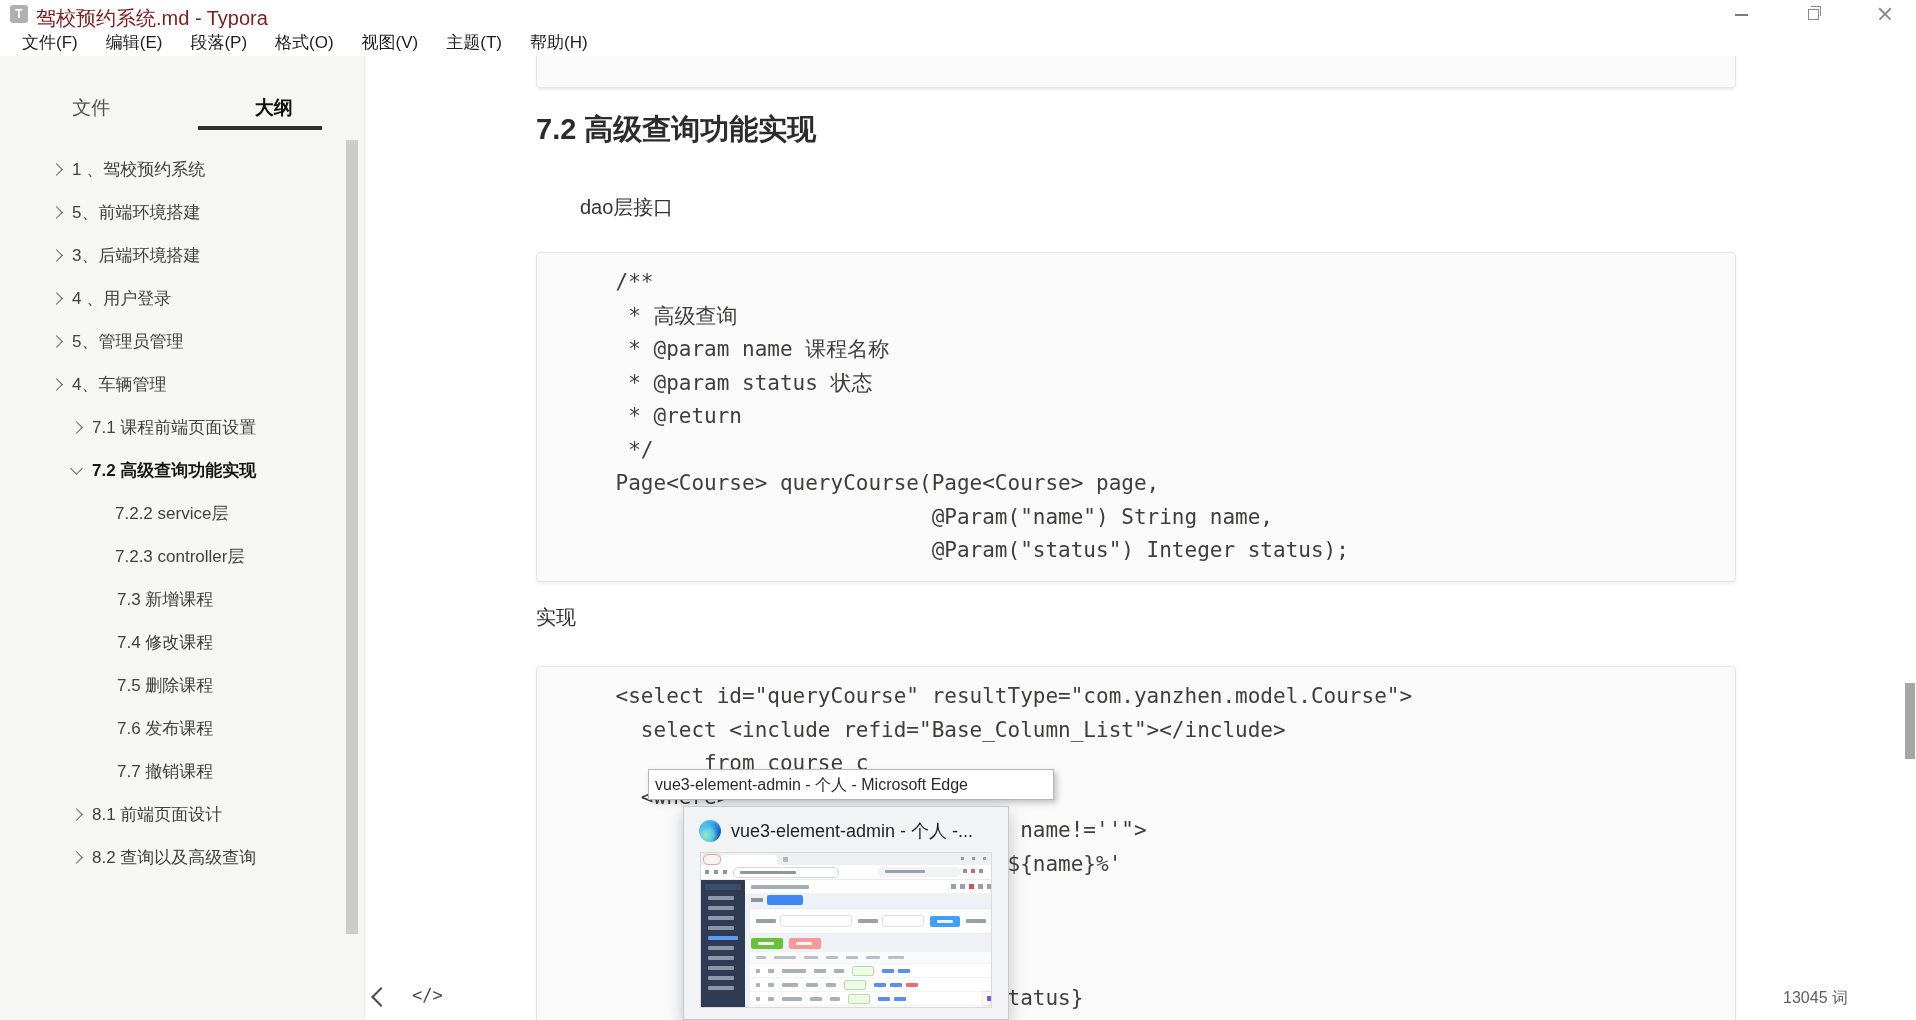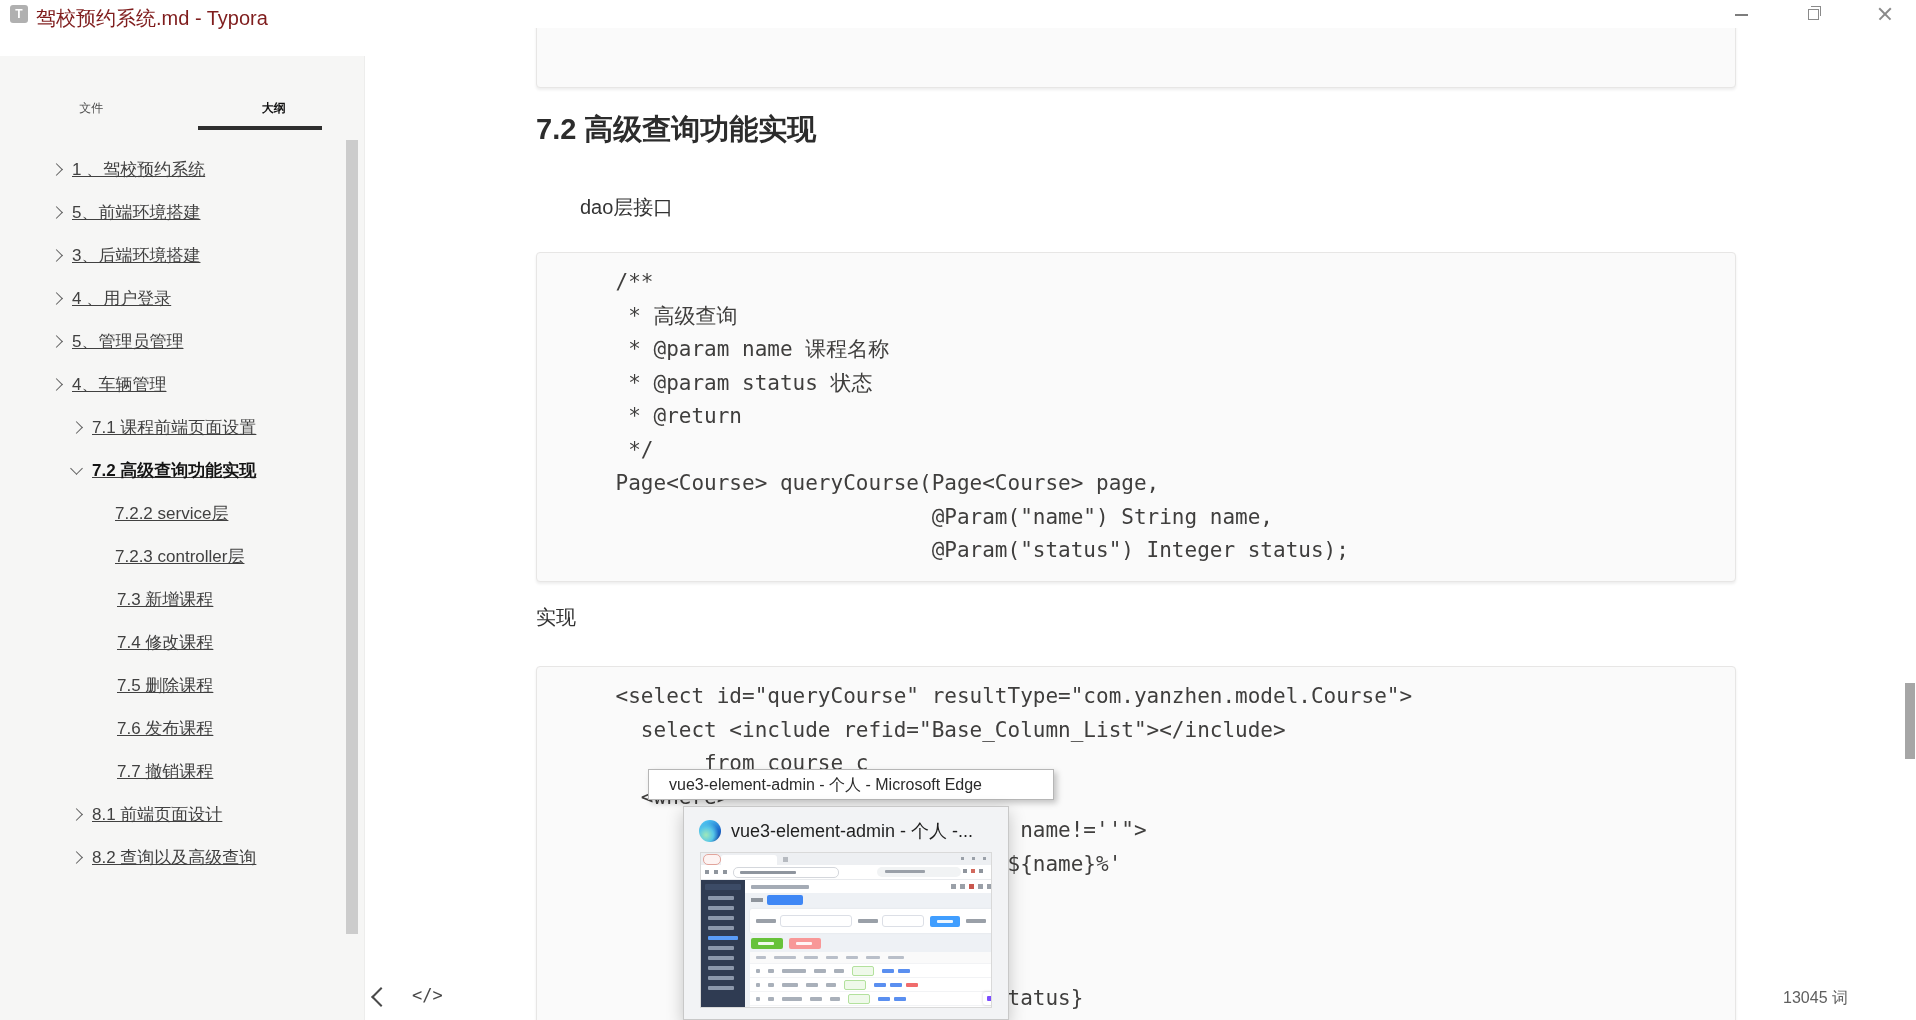--- a/index.html
+++ b/index.html
@@ -19,25 +19,25 @@
   .glyph-x1,.glyph-x2{position:absolute;left:15px;top:13px;width:16px;height:1.6px;background:#8a8a8a;}
   .glyph-x1{transform:rotate(45deg);} .glyph-x2{transform:rotate(-45deg);}
   
   .menubar{position:absolute;left:0;top:28px;width:1916px;height:28px;background:#fff;z-index:30;
            display:flex;align-items:center;padding-left:8px;box-sizing:border-box;}
   .menuitem{font-size:17px;color:#1e1e1e;padding:0 14px;white-space:nowrap;}
   
   .sidebar{position:absolute;left:0;top:56px;width:365px;height:964px;background:#f6f6f5;
            border-right:1px solid #ededec;box-sizing:border-box;z-index:20;}
   .tabs{position:absolute;left:0;top:32px;width:365px;height:40px;display:flex;}
-  .tab{width:50%;text-align:center;font-size:12px;color:#4f4f4f;line-height:40px;}
+  .tab{width:50%;text-align:center;font-size:19px;color:#4f4f4f;line-height:40px;}
   .tab.active{color:#121212;font-weight:bold;}
   .tab-underline{position:absolute;left:198px;top:70px;width:124px;height:4px;background:#2e2e2e;}
   .outline{position:absolute;left:0;top:92px;width:346px;}
-  .orow{height:43px;display:flex;align-items:center;font-size:17px;color:#414141;white-space:nowrap;overflow:hidden;text-decoration:underline;}
+  .orow{height:43px;display:flex;align-items:center;font-size:17px;color:#414141;white-space:nowrap;overflow:hidden;}
   .orow.act .olbl{font-weight:bold;color:#151515;}
   .l1{padding-left:52px;} .l2{padding-left:72px;} .l2n{padding-left:117px;} .l3{padding-left:115px;}
   .chev{display:inline-block;width:8px;height:8px;border-top:1.6px solid #5f5f5f;border-right:1.6px solid #5f5f5f;
         margin-right:11px;flex:none;}
   .chev.r{transform:rotate(45deg);} .chev.d{transform:rotate(135deg);margin-top:-4px;}
   .sb-scroll{position:absolute;left:346px;top:84px;width:12px;height:794px;background:#cccccc;}
   
   .codeblock{position:absolute;left:536px;width:1200px;background:#fafafa;border:1px solid #e7e6e5;
              border-radius:4px;box-shadow:0 2px 3px rgba(0,0,0,0.07);box-sizing:border-box;}
   .cb-partial{top:20px;height:68px;z-index:5;}
@@ -51,21 +51,21 @@
   .main-scroll{position:absolute;left:1905px;top:683px;width:10px;height:76px;background:#a6a6a6;z-index:40;}
   
   .ft-back{position:absolute;left:374px;top:990px;width:12px;height:12px;border-top:2px solid #4a4a4a;
            border-right:2px solid #4a4a4a;transform:rotate(-135deg);z-index:25;}
   .ft-code{position:absolute;left:412px;top:985px;font-family:"DejaVu Sans Mono",monospace;font-size:17px;
            color:#4a4a4a;z-index:25;}
   .wordcount{position:absolute;left:1730px;top:988px;width:118px;text-align:right;font-size:16px;color:#5f5f5f;z-index:25;}
   
   .tooltip{position:absolute;left:648px;top:769px;width:406px;height:31px;background:#fff;border:1px solid #b6b6b6;
            box-shadow:3px 3px 6px rgba(0,0,0,0.22);box-sizing:border-box;font-size:16px;color:#2b2b2b;
-           line-height:29px;padding-left:20px;white-space:nowrap;overflow:hidden;z-index:50;}
+           line-height:29px;padding-left:6px;white-space:nowrap;overflow:hidden;z-index:50;}
   .thumbcard{position:absolute;left:683px;top:806px;width:326px;height:214px;background:#f2f3f5;
              border:1px solid #c8c8c8;box-shadow:0 6px 16px rgba(0,0,0,0.22);box-sizing:border-box;z-index:55;}
   .th-head{position:absolute;left:15px;top:10px;width:296px;height:28px;display:flex;align-items:center;}
   .edge-icon{width:22px;height:22px;border-radius:50%;flex:none;margin-right:10px;
              background:radial-gradient(circle at 32% 68%,#9fe8b9 0,#57c7e8 35%,transparent 61%),
                         linear-gradient(150deg,#4ec9f5 10%,#1b66c9 65%,#123f8e);}
   .th-title{font-size:18px;color:#1f1f1f;white-space:nowrap;overflow:hidden;}
   
   .mini{position:absolute;left:16px;top:45px;width:292px;height:156px;background:#fff;border:1px solid #d9d9d9;
         box-sizing:border-box;overflow:hidden;}
@@ -136,20 +136,29 @@
       </div>
     <div class="winbtn wb-res">
         <span class="glyph-res"></span>
       </div>
     <div class="winbtn wb-close">
         <span class="glyph-x1"></span>
         <span class="glyph-x2"></span>
       </div>
   </div>
 
+  <div class="menubar">
+    <span class="menuitem">文件(F)</span>
+    <span class="menuitem">编辑(E)</span>
+    <span class="menuitem">段落(P)</span>
+    <span class="menuitem">格式(O)</span>
+    <span class="menuitem">视图(V)</span>
+    <span class="menuitem">主题(T)</span>
+    <span class="menuitem">帮助(H)</span>
+  </div>
 
   <div class="sidebar">
     <div class="tabs">
       <div class="tab">文件</div>
       <div class="tab active">大纲</div>
     </div>
     <div class="tab-underline"></div>
     <div class="outline">
       <div class="orow l1">
           <span class="chev r"></span>

